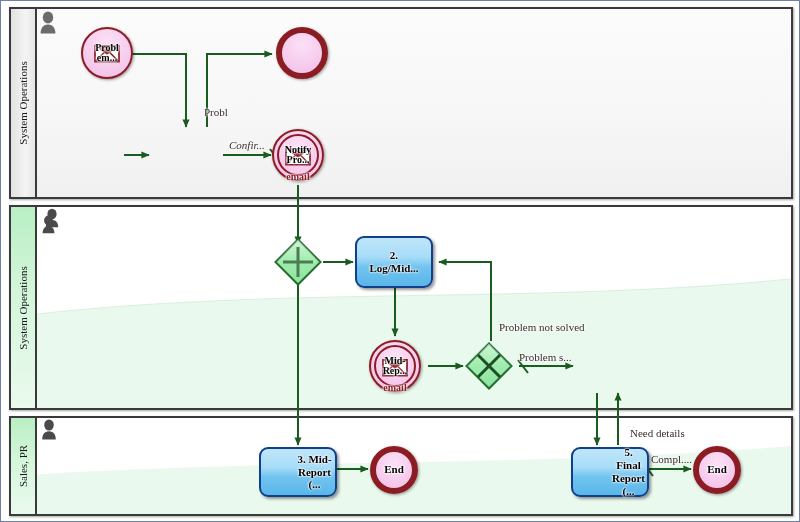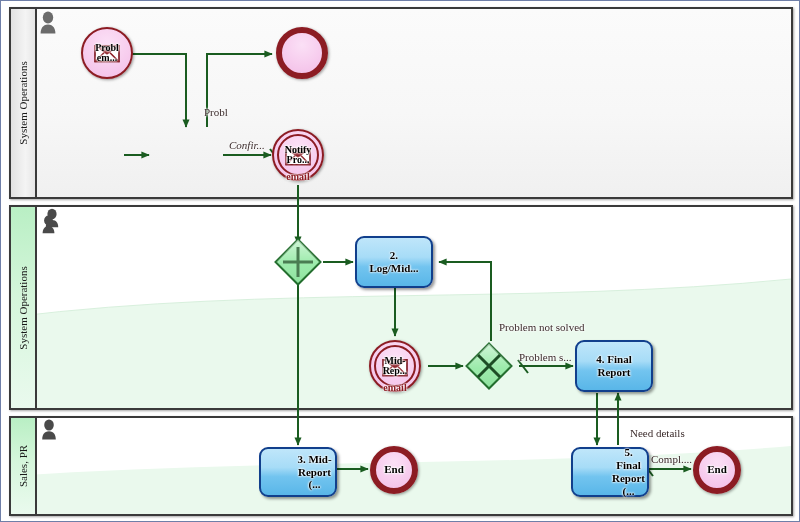--- a/index.html
+++ b/index.html
@@ -286,26 +286,20 @@
           <stop offset="0%" stop-color="#ffffff" stop-opacity="0.55"></stop>
           <stop offset="55%" stop-color="#ffffff" stop-opacity="0.05"></stop>
           <stop offset="100%" stop-color="#2f8f40" stop-opacity="0.12"></stop>
         </linearGradient>
       </defs>
       <line x1="13" y1="13" x2="35" y2="35" stroke="#1d4d25" stroke-width="3"></line>
       <line x1="35" y1="13" x2="13" y2="35" stroke="#1d4d25" stroke-width="3"></line>
     </svg>
   </div>
 
-  <div class="node task" style="left:574px; top:339px; width:78px; height:52px;">
-    <span>
-      <span>4. Final</span><br>
-      <span>Report</span>
-    </span>
-  </div>
 
   <div class="node task" style="left:258px; top:446px; width:78px; height:50px;padding-left:36px;">
     <span>
       <span>3. Mid-</span><br>
       <span>Report (...</span>
     </span>
   </div>
 
   <div class="node event end" style="left:369px; top:445px; width:48px; height:48px;">
     <span class="elabel" style="font-size:11px;">End</span>

